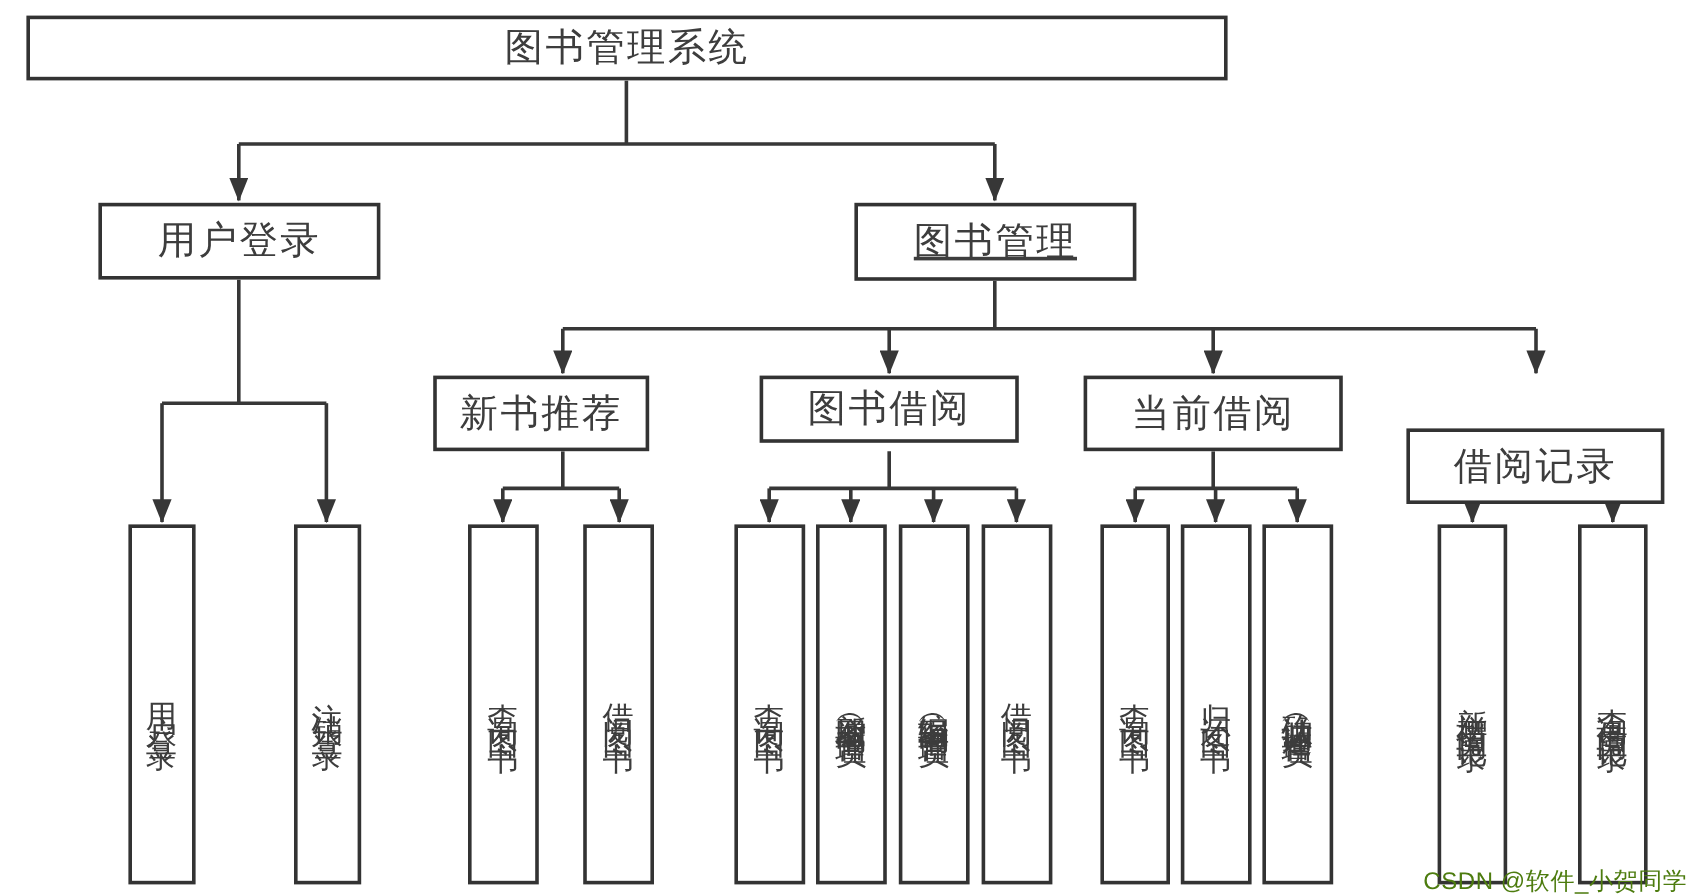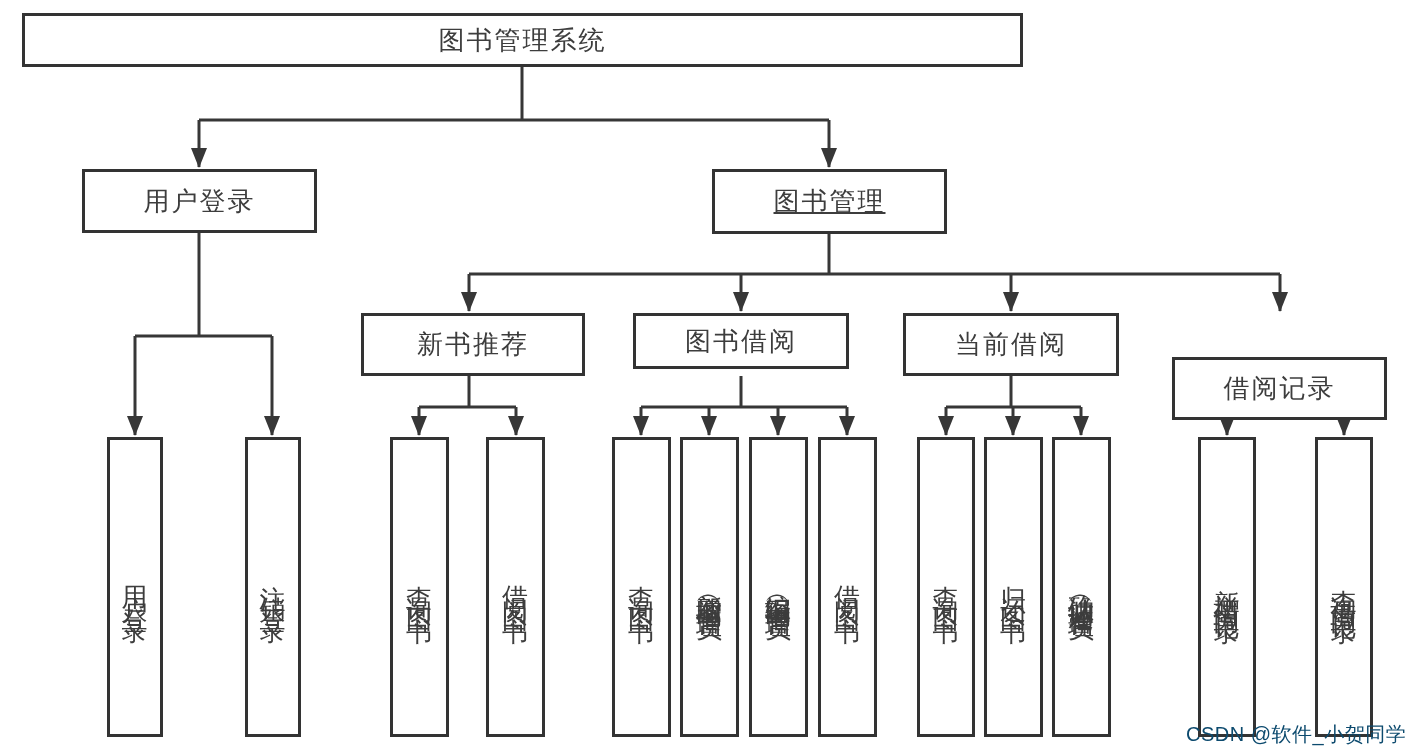--- a/index.html
+++ b/index.html
@@ -16,21 +16,21 @@
     position:absolute;
     box-sizing:border-box;
     background:#ffffff;
     border:3px solid #333333;
     z-index:2;
     display:flex;
     align-items:center;
     justify-content:center;
   }
   .hbox{
-    font-size:26px;
+    font-size:32px;
     letter-spacing:2px;
     white-space:nowrap;
   }
   .vbox{
     writing-mode:vertical-rl;
     text-orientation:mixed;
     font-size:26px;
     line-height:1;
     top:437px;
     height:300px;
@@ -38,21 +38,21 @@
   .sp4{letter-spacing:11px;}
   .sp6{letter-spacing:6px;}
   .sp9{letter-spacing:3px;}
   .watermark{
     position:absolute;
     left:1186px;
     top:721px;
     z-index:5;
     font-size:20px;
     letter-spacing:0.5px;
-    color:#0c4a6e;
+    color:#4d7c0f;
     white-space:nowrap;
   }
 </style>
 </head>
 <body>
 
 <div class="canvas">
 
   <svg class="wires" width="1405" height="747" viewBox="0 0 1405 747">
     <defs>
@@ -90,21 +90,21 @@
       <path marker-end="url(#arrow)" d="M1227,407 V435"></path>
       <path marker-end="url(#arrow)" d="M1344,407 V435"></path>
     </g>
   </svg>
 
   <div class="hbox" style="left:22px;top:13px;width:1001px;height:54px;">图书管理系统</div>
 
   <div class="hbox" style="left:82px;top:169px;width:235px;height:64px;">用户登录</div>
   <div class="hbox" style="left:712px;top:169px;width:235px;height:65px;text-decoration:underline;">图书管理</div>
 
-  <div class="hbox" style="left:361px;top:313px;width:224px;height:63px;">新书推荐</div>
+  <div class="hbox" style="left:361px;top:313px;width:180px;height:63px;">新书推荐</div>
   <div class="hbox" style="left:633px;top:313px;width:216px;height:56px;">图书借阅</div>
   <div class="hbox" style="left:903px;top:313px;width:216px;height:63px;">当前借阅</div>
   <div class="hbox" style="left:1172px;top:313px;width:215px;height:63px;margin-top:44px;">借阅记录</div>
 
   <div class="vbox sp4" style="left:107px;width:56px;">用户登录</div>
   <div class="vbox sp4" style="left:245px;width:56px;">注销登录</div>
 
   <div class="vbox sp4" style="left:390px;width:59px;">查询图书</div>
   <div class="vbox sp4" style="left:486px;width:59px;">借阅图书</div>
 

